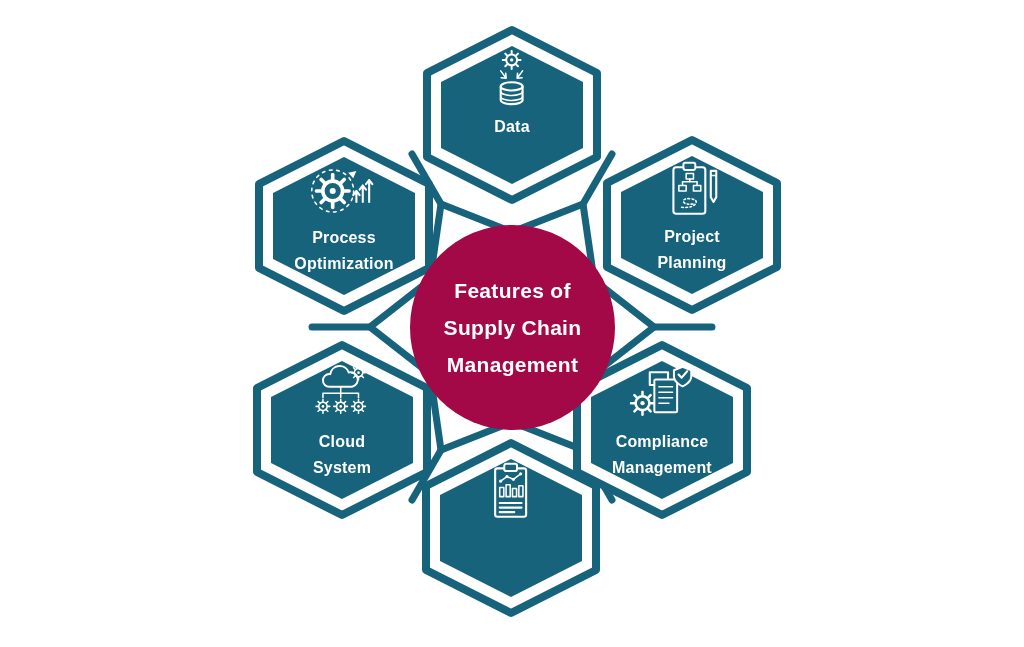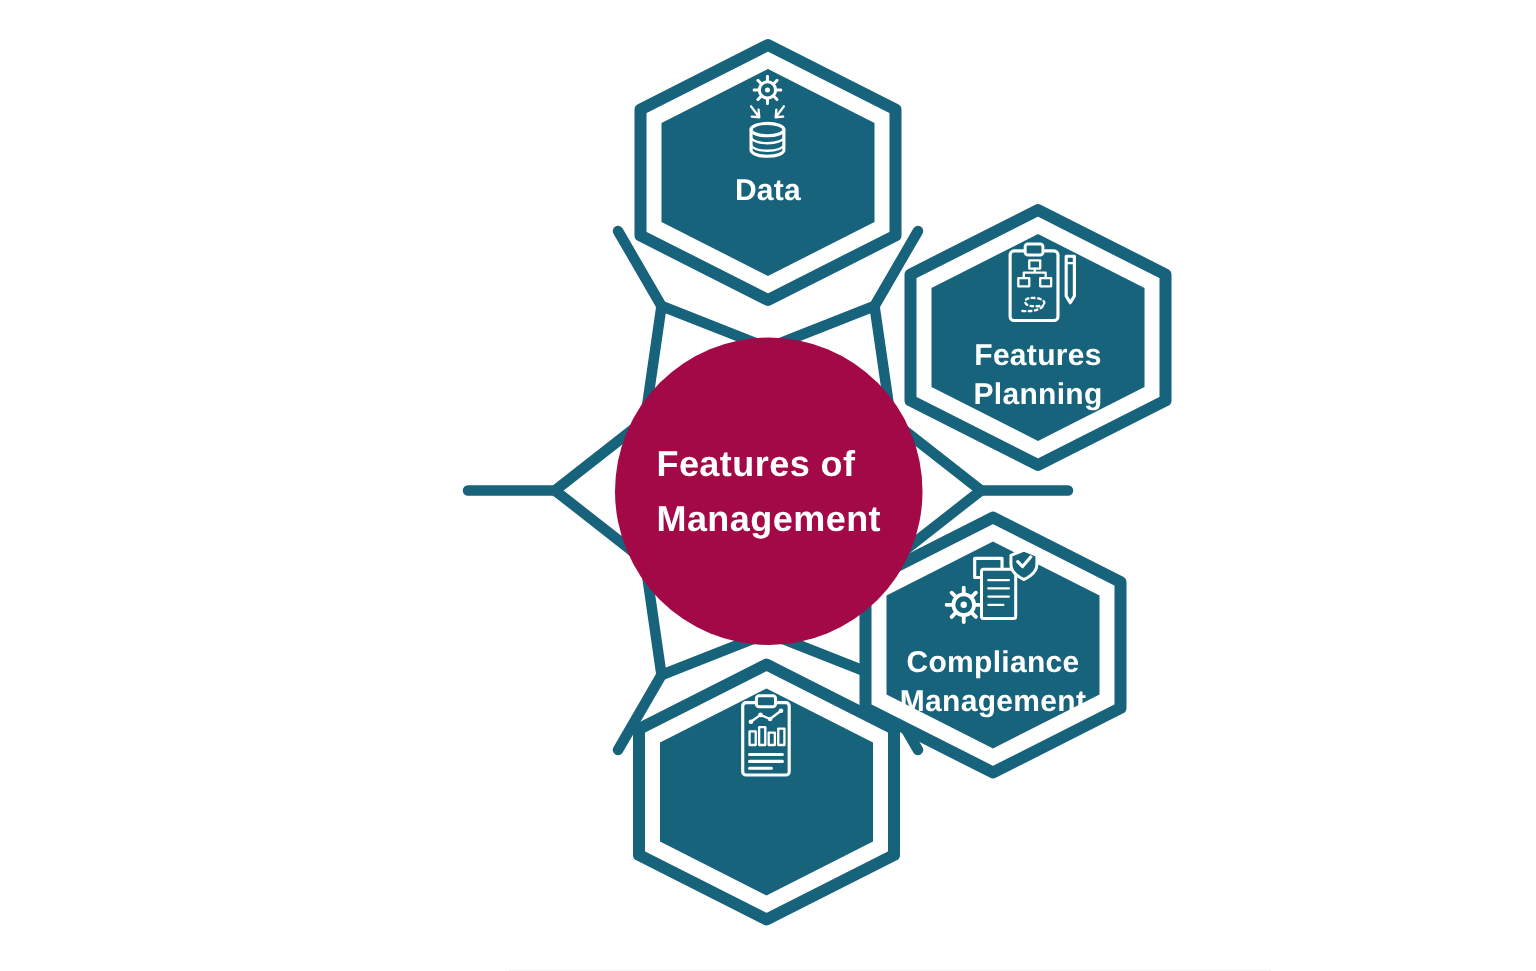--- a/index.html
+++ b/index.html
@@ -15,27 +15,27 @@
   }
   .connectors{position:absolute;left:0;top:0;}
   .connectors path{stroke:var(--teal);stroke-width:7;fill:none;stroke-linejoin:round;stroke-linecap:round;}
   .hex{position:absolute;width:180px;height:180px;}
   .hex .shape{position:absolute;left:0;top:0;}
   .hex-outer{fill:#ffffff;stroke:var(--teal);stroke-width:8;stroke-linejoin:round;}
   .hex-inner{fill:var(--teal);}
   .hex .content{position:absolute;left:0;top:0;right:0;bottom:0;display:flex;flex-direction:column;align-items:center;padding-top:24px;box-sizing:border-box;}
   .icon-svg{height:62px;flex:0 0 auto;}
   .icon-svg *{vector-effect:none;}
-  .node-label{margin-top:3px;text-align:center;font-weight:700;font-size:20px;line-height:26px;color:#ffffff;letter-spacing:.2px;}
+  .node-label{margin-top:3px;text-align:center;font-weight:700;font-size:16px;line-height:26px;color:#ffffff;letter-spacing:.2px;}
   .node-label span{display:block;}
   .center-circle{
     position:absolute;left:410px;top:225px;width:205px;height:205px;border-radius:50%;
     background:var(--crimson);display:flex;flex-direction:column;align-items:center;justify-content:center;
   }
-  .center-title{font-weight:700;font-size:24px;line-height:37px;color:#ffffff;letter-spacing:.3px;}
+  .center-title{text-align:center;font-weight:700;font-size:21px;line-height:37px;color:#ffffff;letter-spacing:.3px;}
   .center-title span{display:block;}
   .ink{stroke:var(--icon);fill:none;stroke-width:2.3;stroke-linecap:round;stroke-linejoin:round;}
   .ink-thin{stroke:var(--icon);fill:none;stroke-width:1.7;stroke-linecap:round;stroke-linejoin:round;}
   .ink-fill{fill:var(--icon);stroke:none;}
   .ink-teal{fill:var(--teal);stroke:var(--icon);stroke-width:2.2;stroke-linejoin:round;}
 </style>
 </head>
 <body>
 
 <svg width="0" height="0" style="position:absolute">
@@ -86,21 +86,21 @@
         <rect class="ink-teal" x="29" y="4" width="13" height="8" rx="2"></rect>
         <rect class="ink-thin" x="32" y="16" width="8" height="6"></rect>
         <path class="ink-thin" d="M36 22v3 M28 25h16 M28 25v4 M44 25v4"></path>
         <rect class="ink-thin" x="24" y="29" width="8" height="6"></rect>
         <rect class="ink-thin" x="40" y="29" width="8" height="6"></rect>
         <path class="ink-thin" stroke-dasharray="2 2.5" d="M27 53c9 1 16-2 16-6s-14-5-14-1 7 4 13 3"></path>
         <path class="ink" d="M59 13v29l3 5 3-5V13z"></path>
         <path class="ink-thin" d="M59 18h6"></path>
       </svg>
       <div class="node-label">
-        <span>Features</span>
+        <span>Project</span>
         <span>Planning</span>
       </div>
     </div>
   </div>
 
   <div class="hex" style="left:572px;top:340px">
     <svg class="shape" width="180" height="180" viewBox="0 0 180 180">
       <polygon class="hex-outer" points="90,5 175,48 175,132 90,175 5,132 5,48"></polygon>
       <polygon class="hex-inner" points="90,21 161,57 161,123 90,159 19,123 19,57"></polygon>
     </svg>
@@ -136,22 +136,63 @@
           <circle class="ink-fill" cx="49" cy="13" r="1.7"></circle>
         <rect class="ink-thin" x="26" y="28" width="4.5" height="10"></rect>
         <rect class="ink-thin" x="33" y="25" width="4.5" height="13"></rect>
         <rect class="ink-thin" x="40" y="29" width="4.5" height="9"></rect>
         <rect class="ink-thin" x="47" y="26" width="4.5" height="12"></rect>
         <path class="ink" d="M26 45h24 M26 50h24 M26 55h16"></path>
       </svg>
     </div>
   </div>
 
+  <div class="hex" style="left:252px;top:340px">
+    <svg class="shape" width="180" height="180" viewBox="0 0 180 180">
+      <polygon class="hex-outer" points="90,5 175,48 175,132 90,175 5,132 5,48"></polygon>
+      <polygon class="hex-inner" points="90,21 161,57 161,123 90,159 19,123 19,57"></polygon>
+    </svg>
+    <div class="content">
+      <svg class="icon-svg" viewBox="0 0 76 68">
+        <path class="ink-teal" d="M24.5 25a7 7 0 0 1 0-14c.3 0 .7 0 1 .1A10.5 10.5 0 0 1 45.8 9.3 6.9 6.9 0 0 1 49.5 25z"></path>
+        <use href="#gear" x="48" y="1" width="17" height="17"></use>
+        <path class="ink-thin" d="M37 25v7 M17.5 32h39 M17.5 32v5 M37 32v5 M56.5 32v5"></path>
+        <use href="#gear" x="9" y="38" width="17" height="17"></use>
+        <use href="#gear" x="28.5" y="38" width="17" height="17"></use>
+        <use href="#gear" x="48" y="38" width="17" height="17"></use>
+      </svg>
+      <div class="node-label">
+        <span>Cloud</span>
+        <span>System</span>
+      </div>
+    </div>
+  </div>
 
+  <div class="hex" style="left:254px;top:136px">
+    <svg class="shape" width="180" height="180" viewBox="0 0 180 180">
+      <polygon class="hex-outer" points="90,5 175,48 175,132 90,175 5,132 5,48"></polygon>
+      <polygon class="hex-inner" points="90,21 161,57 161,123 90,159 19,123 19,57"></polygon>
+    </svg>
+    <div class="content">
+      <svg class="icon-svg" viewBox="0 0 76 68">
+        <circle class="ink-thin" cx="26" cy="34" r="23" stroke-dasharray="3 5"></circle>
+        <path class="ink-fill" d="M43 14l9-2-3.5 8z"></path>
+        <use href="#gear" x="6" y="14" width="40" height="40"></use>
+        <path class="ink" d="M52 46V34 M52 34l-3.5 4.5 M52 34l3.5 4.5"></path>
+        <path class="ink" d="M59 46V28 M59 28l-3.5 4.5 M59 28l3.5 4.5"></path>
+        <path class="ink" d="M66 46V22 M66 22l-3.5 4.5 M66 22l3.5 4.5"></path>
+      </svg>
+      <div class="node-label">
+        <span>Process</span>
+        <span>Optimization</span>
+      </div>
+    </div>
+  </div>
 
   <div class="center-circle">
     <div class="center-title">
       <span>Features of</span>
+      <span>Supply Chain</span>
       <span>Management</span>
     </div>
   </div>
 
 </div>
 
 </body></html>

